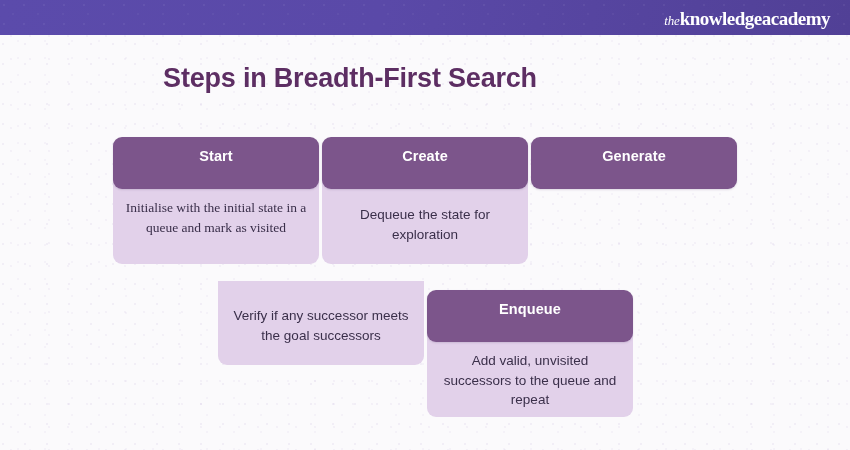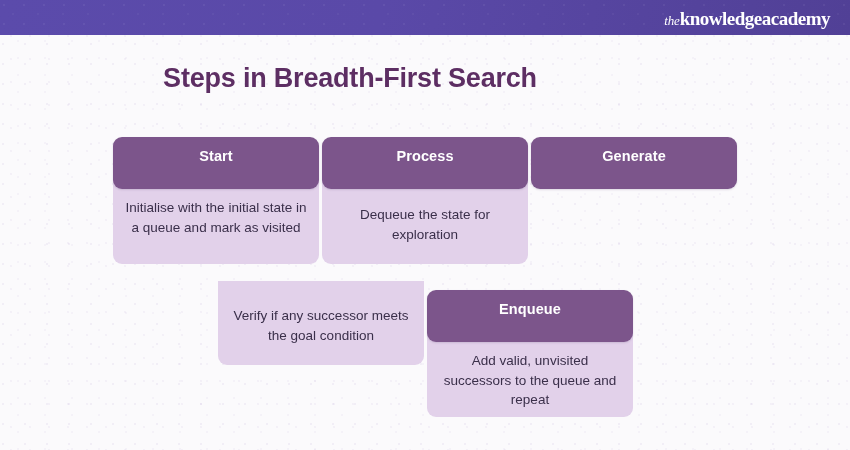--- a/index.html
+++ b/index.html
@@ -116,21 +116,21 @@
   }
 
   
   #card-start    { left: 113px; top: 137px; }
   #card-process  { left: 322px; top: 137px; }
   #card-generate { left: 531px; top: 137px; }
   
   #card-check    { left: 218px; top: 290px; }
   #card-enqueue  { left: 427px; top: 290px; }
 
-  #card-start   .card-body { height: 84px; }
+  #card-start   .card-body { height: 84px; font-family: Liberation Serif, serif; }
   #card-process .card-body { height: 84px; padding-top: 25px; }
   #card-generate .card-body{ height: 84px; padding-top: 25px; }
   #card-check   .card-body { height: 84px; padding-top: 25px; }
   #card-enqueue .card-body { height: 84px; }
 </style>
 </head>
 <body>
 
 <div class="page"></div>
 
@@ -141,28 +141,28 @@
 </div>
 
 <div class="title">Steps in Breadth-First Search</div>
 
 <div class="card" id="card-start">
   <div class="card-head">Start</div>
   <div class="card-body">Initialise with the initial state in a queue and mark as visited</div>
 </div>
 
 <div class="card" id="card-process">
-  <div class="card-head">Process</div>
+  <div class="card-head">Create</div>
   <div class="card-body">Dequeue the state for exploration</div>
 </div>
 
 <div class="card" id="card-generate">
   <div class="card-head">Generate</div>
 </div>
 
 <div class="card" id="card-check">
-  <div class="card-body">Verify if any successor meets the goal condition</div>
+  <div class="card-body">Verify if any successor meets the goal successors</div>
 </div>
 
 <div class="card" id="card-enqueue">
   <div class="card-head">Enqueue</div>
   <div class="card-body">Add valid, unvisited successors to the queue and repeat</div>
 </div>
 
 </body></html>

